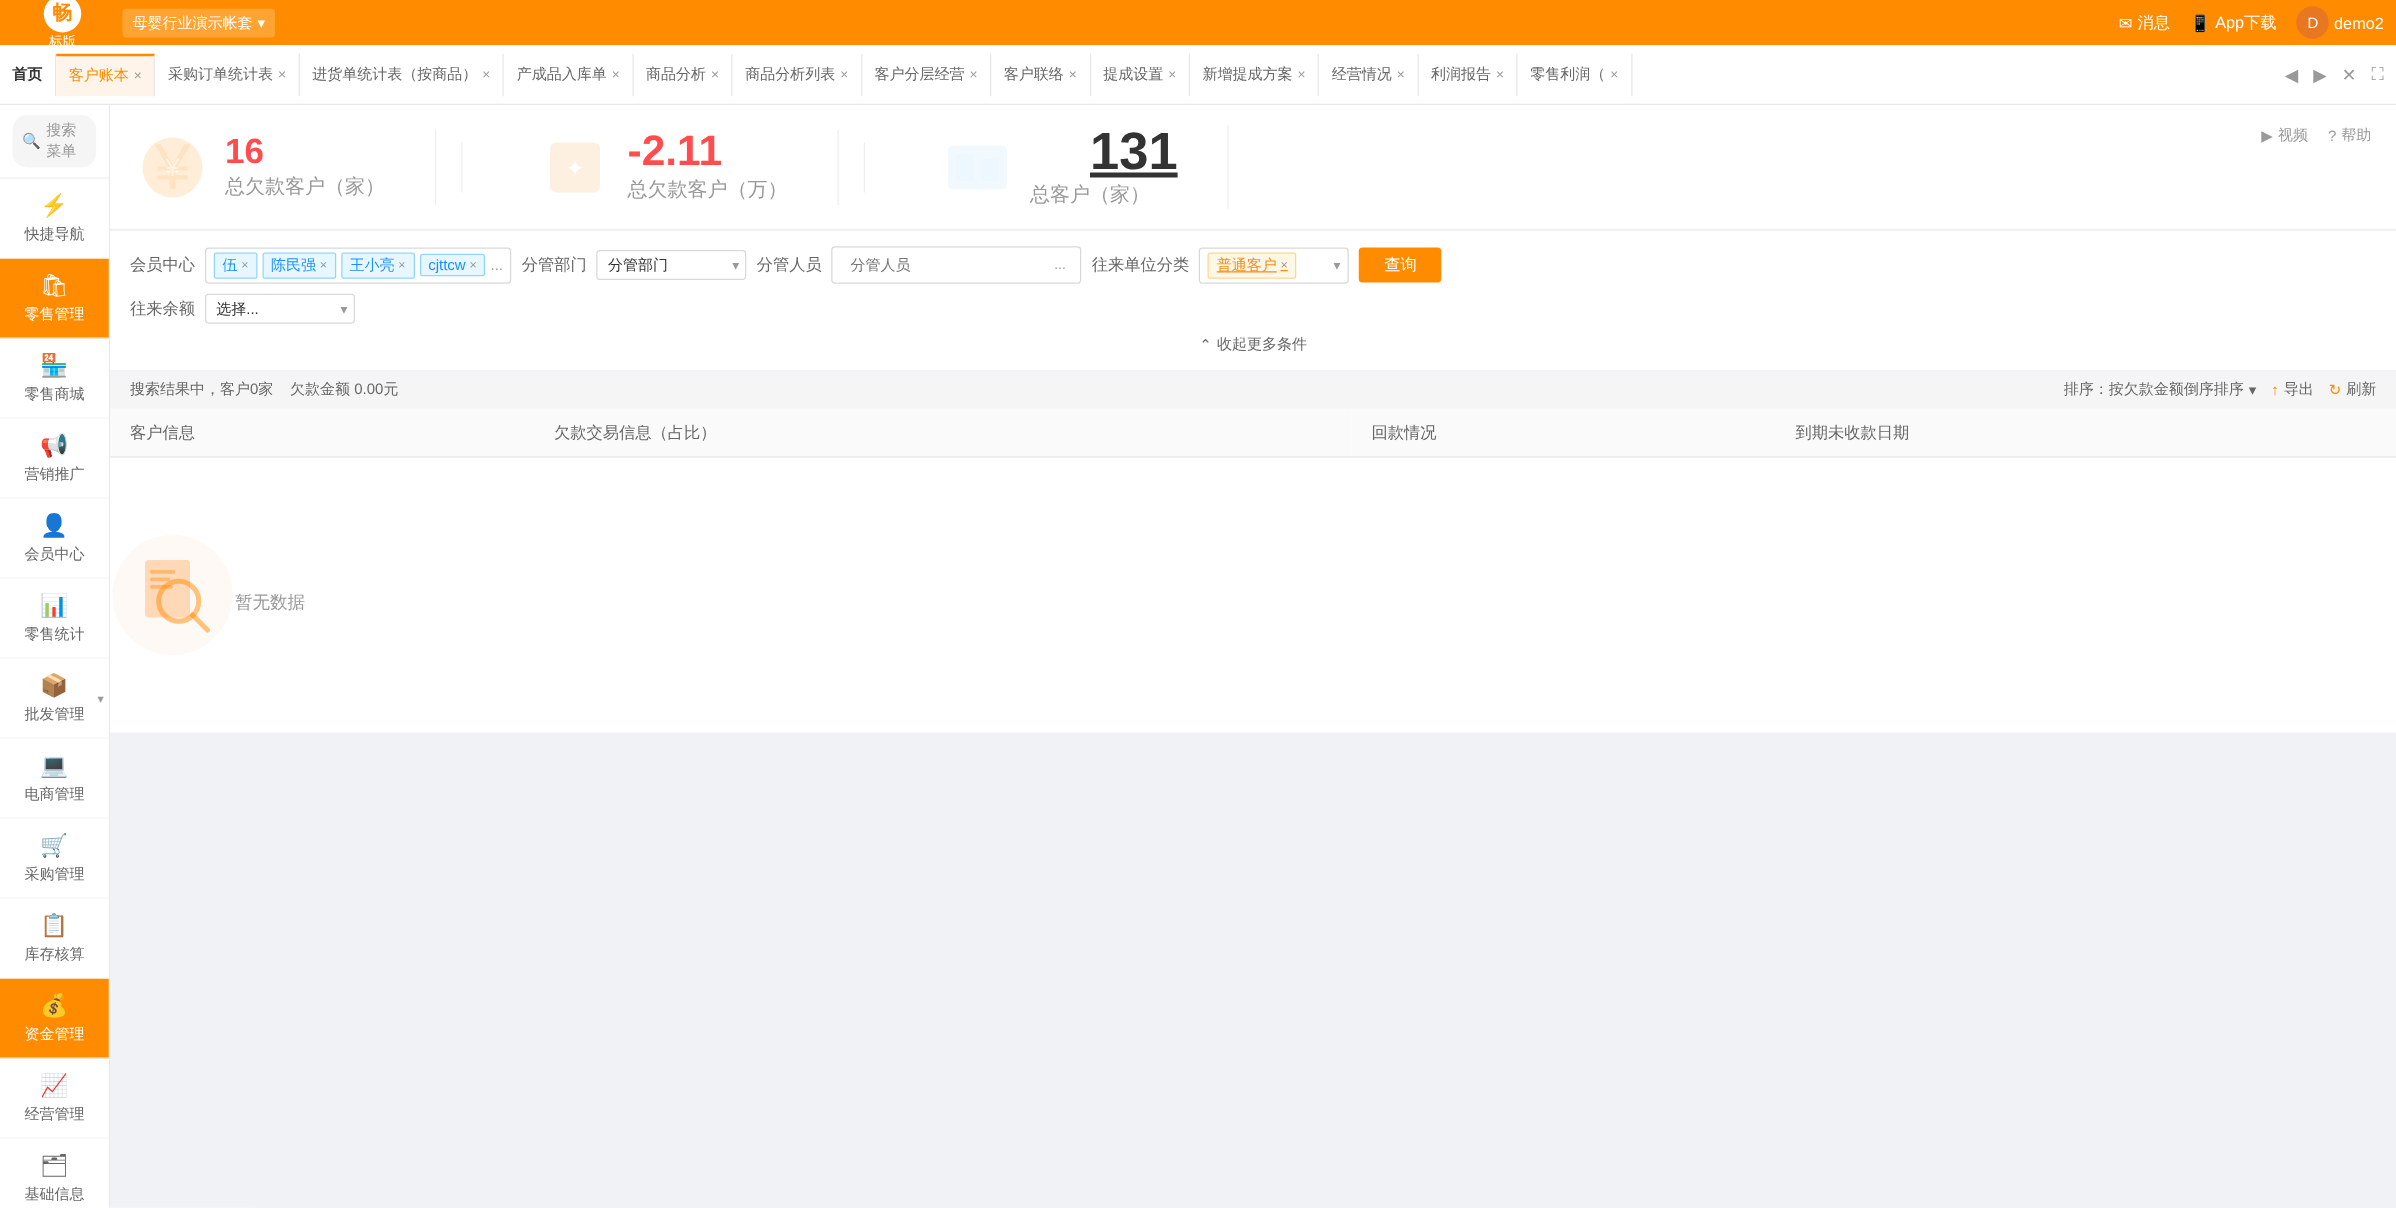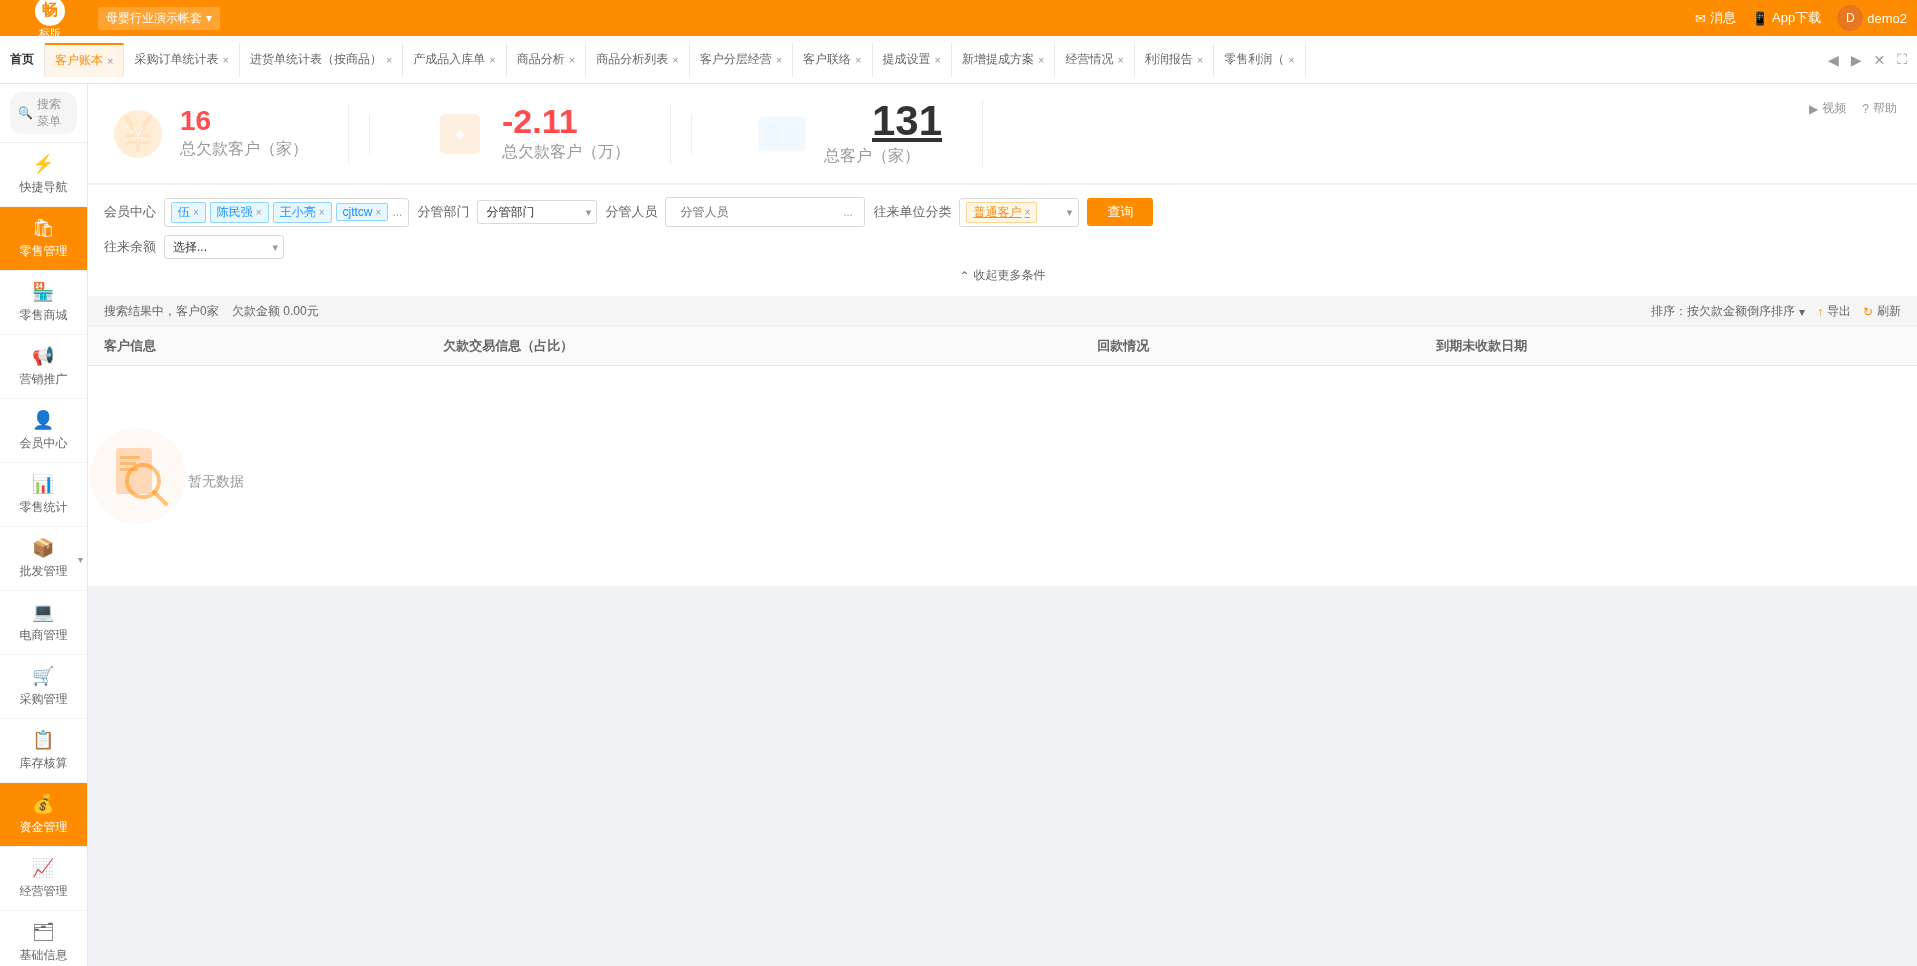--- a/index.html
+++ b/index.html
@@ -73,21 +73,21 @@
 
     
     .result-bar { display: flex; align-items: center; justify-content: space-between; background: #f5f5f5; padding: 6px 16px; font-size: 12px; color: #666; margin-top: 1px; }
     .result-actions { display: flex; align-items: center; gap: 12px; }
     .result-action-btn { display: flex; align-items: center; gap: 4px; cursor: pointer; color: #666; font-size: 12px; }
     .result-action-btn .icon { color: #ff8c00; }
     .sort-select { display: flex; align-items: center; gap: 4px; font-size: 12px; color: #666; cursor: pointer; }
 
     
     .data-table { background: #fff; margin-top: 1px; width: 100%; border-collapse: collapse; }
-    .data-table th { background: #fafafa; padding: 10px 16px; font-size: 13px; color: #666; font-weight: bold; border-bottom: 1px solid #e8e8e8; text-align: left; }
+    .data-table th { background: #fafafa; padding: 10px 16px; font-size: 13px; color: #666; font-weight: normal; border-bottom: 1px solid #e8e8e8; text-align: left; }
 
     
     .empty-state { display: flex; align-items: center; justify-content: flex-start; padding: 60px 0; }
     .empty-text { color: #999; font-size: 14px; margin-top: 12px; }
 
     
     ::-webkit-scrollbar { width: 6px; height: 6px; }
     ::-webkit-scrollbar-track { background: #f5f5f5; }
     ::-webkit-scrollbar-thumb { background: #ccc; border-radius: 3px; }
 

